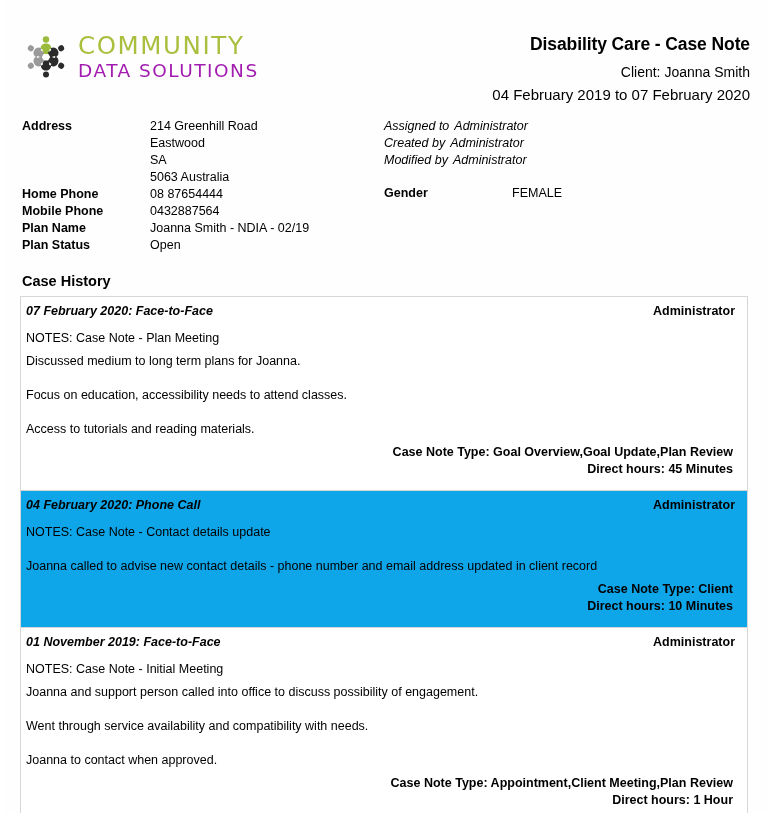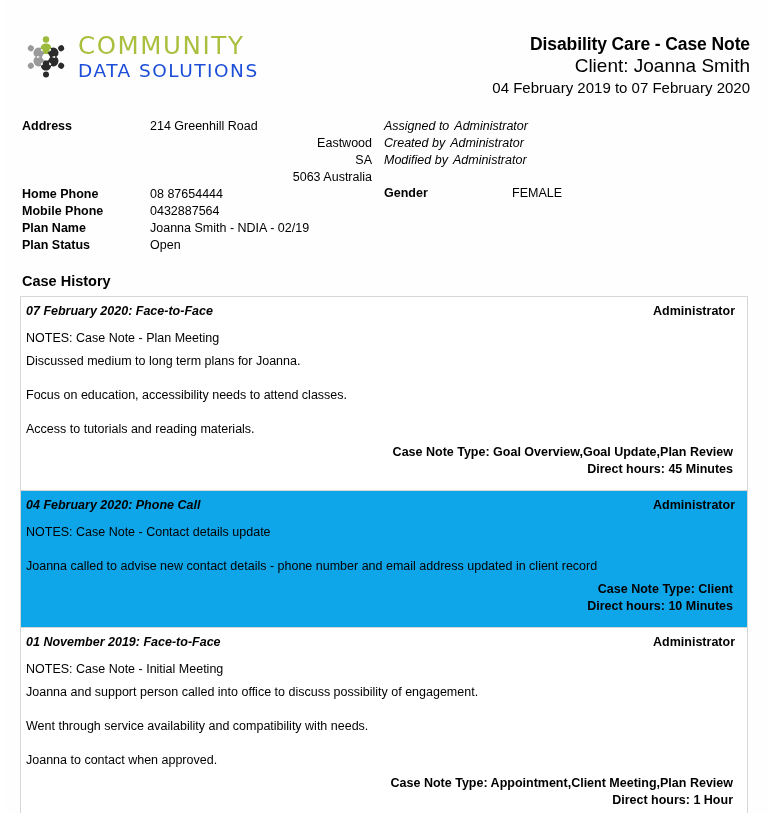--- a/index.html
+++ b/index.html
@@ -53,45 +53,45 @@
     font-size: 24.5px;
     letter-spacing: 1.6px;
     color: #a9bf3e;
     font-weight: 400;
     display: block;
     font-family: "DejaVu Sans", sans-serif;
   }
   .logo-line2 {
     font-size: 18.5px;
     letter-spacing: 1.5px;
-    color: #1d4ed8;
+    color: #a21caf;
     font-weight: 400;
     display: block;
     margin-top: 3px;
     font-family: "DejaVu Sans", sans-serif;
     text-align: right;
   }
 
   .doc-title-block {
     position: absolute;
     right: 22px;
     top: 33px;
     text-align: right;
   }
   .doc-title {
     font-size: 17.5px;
     font-weight: bold;
     line-height: 22px;
     letter-spacing: -0.1px;
   }
   .doc-sub {
-    font-size: 19px;
+    font-size: 14px;
     font-weight: normal;
     line-height: 21px;
-    margin-top: 0;
+    margin-top: 7px;
   }
   .doc-sub2 {
     font-size: 15px;
     font-weight: normal;
     line-height: 21px;
     margin-top: 1px;
     text-align: right;
   }
 
   
@@ -124,21 +124,20 @@
     width: 128px;
     flex: 0 0 128px;
     font-weight: bold;
   }
   .dvalue {
     flex: 1 1 auto;
   }
   .addr-extra {
     margin-left: 128px;
     line-height: 17px;
-    text-align: right;
   }
   .meta-italic {
     font-style: italic;
     line-height: 17px;
   }
   .meta-italic .mi-label {
     font-style: italic;
   }
   .meta-italic .mi-val {
     font-style: italic;

